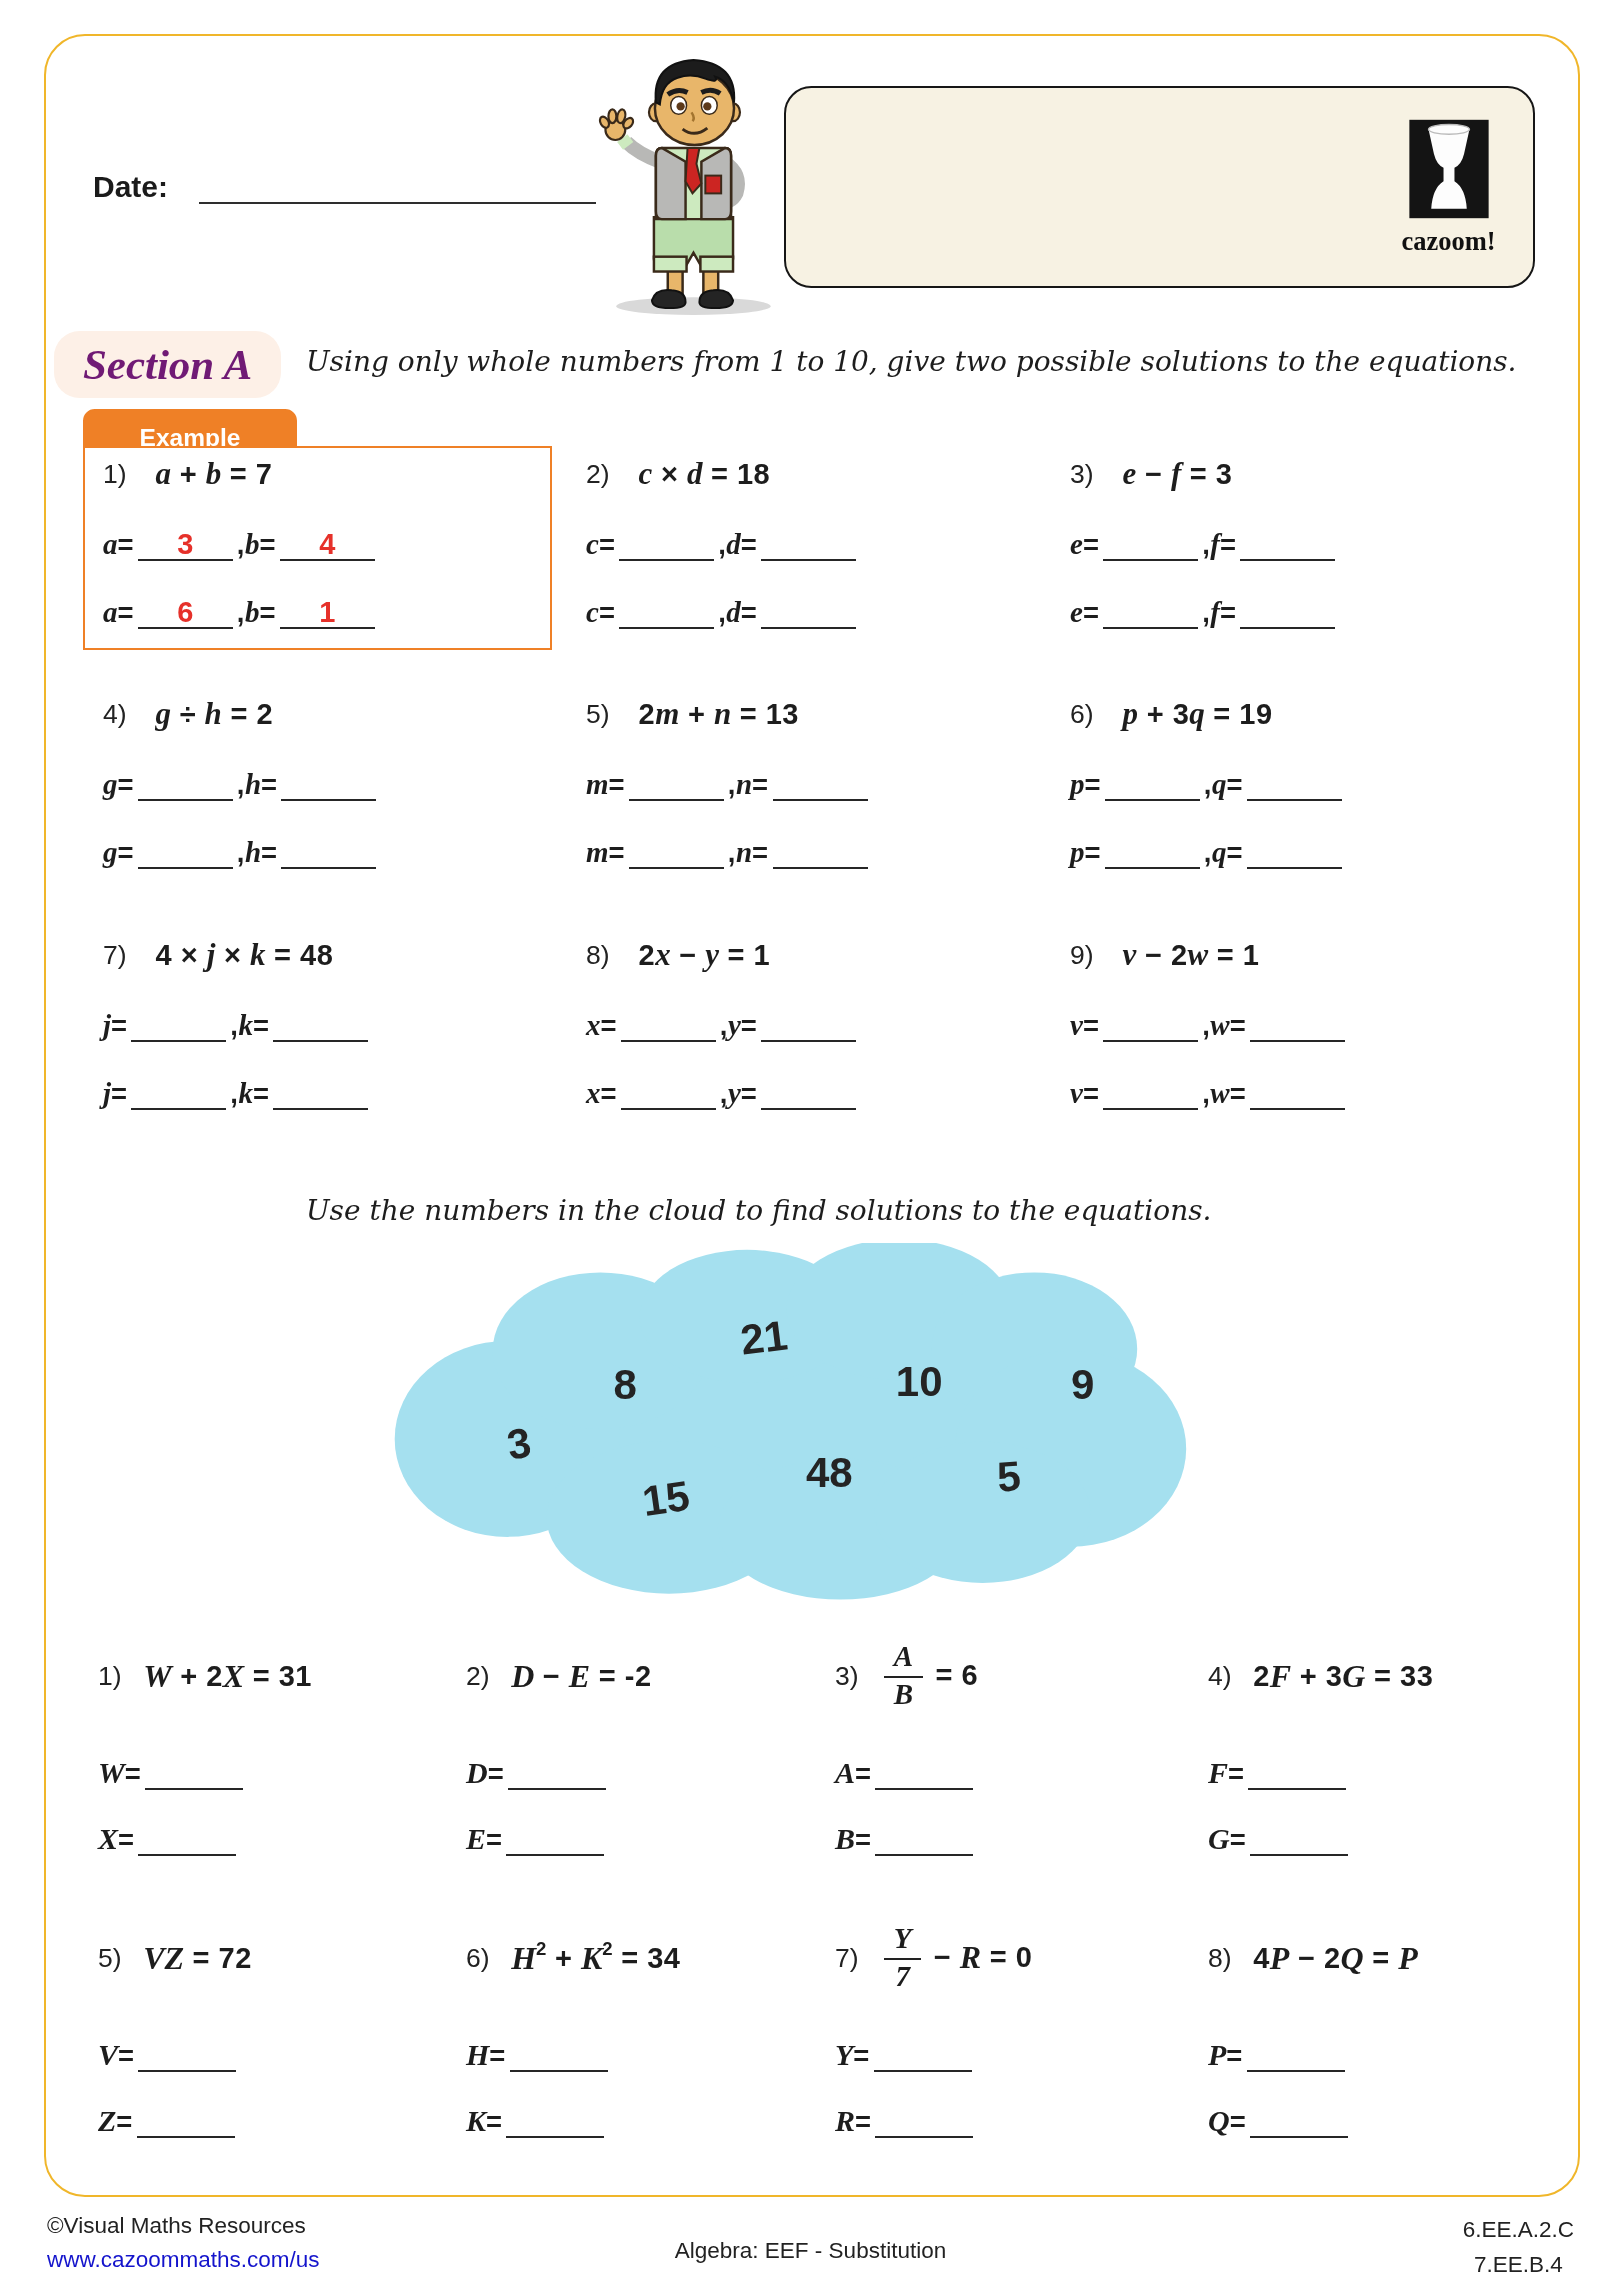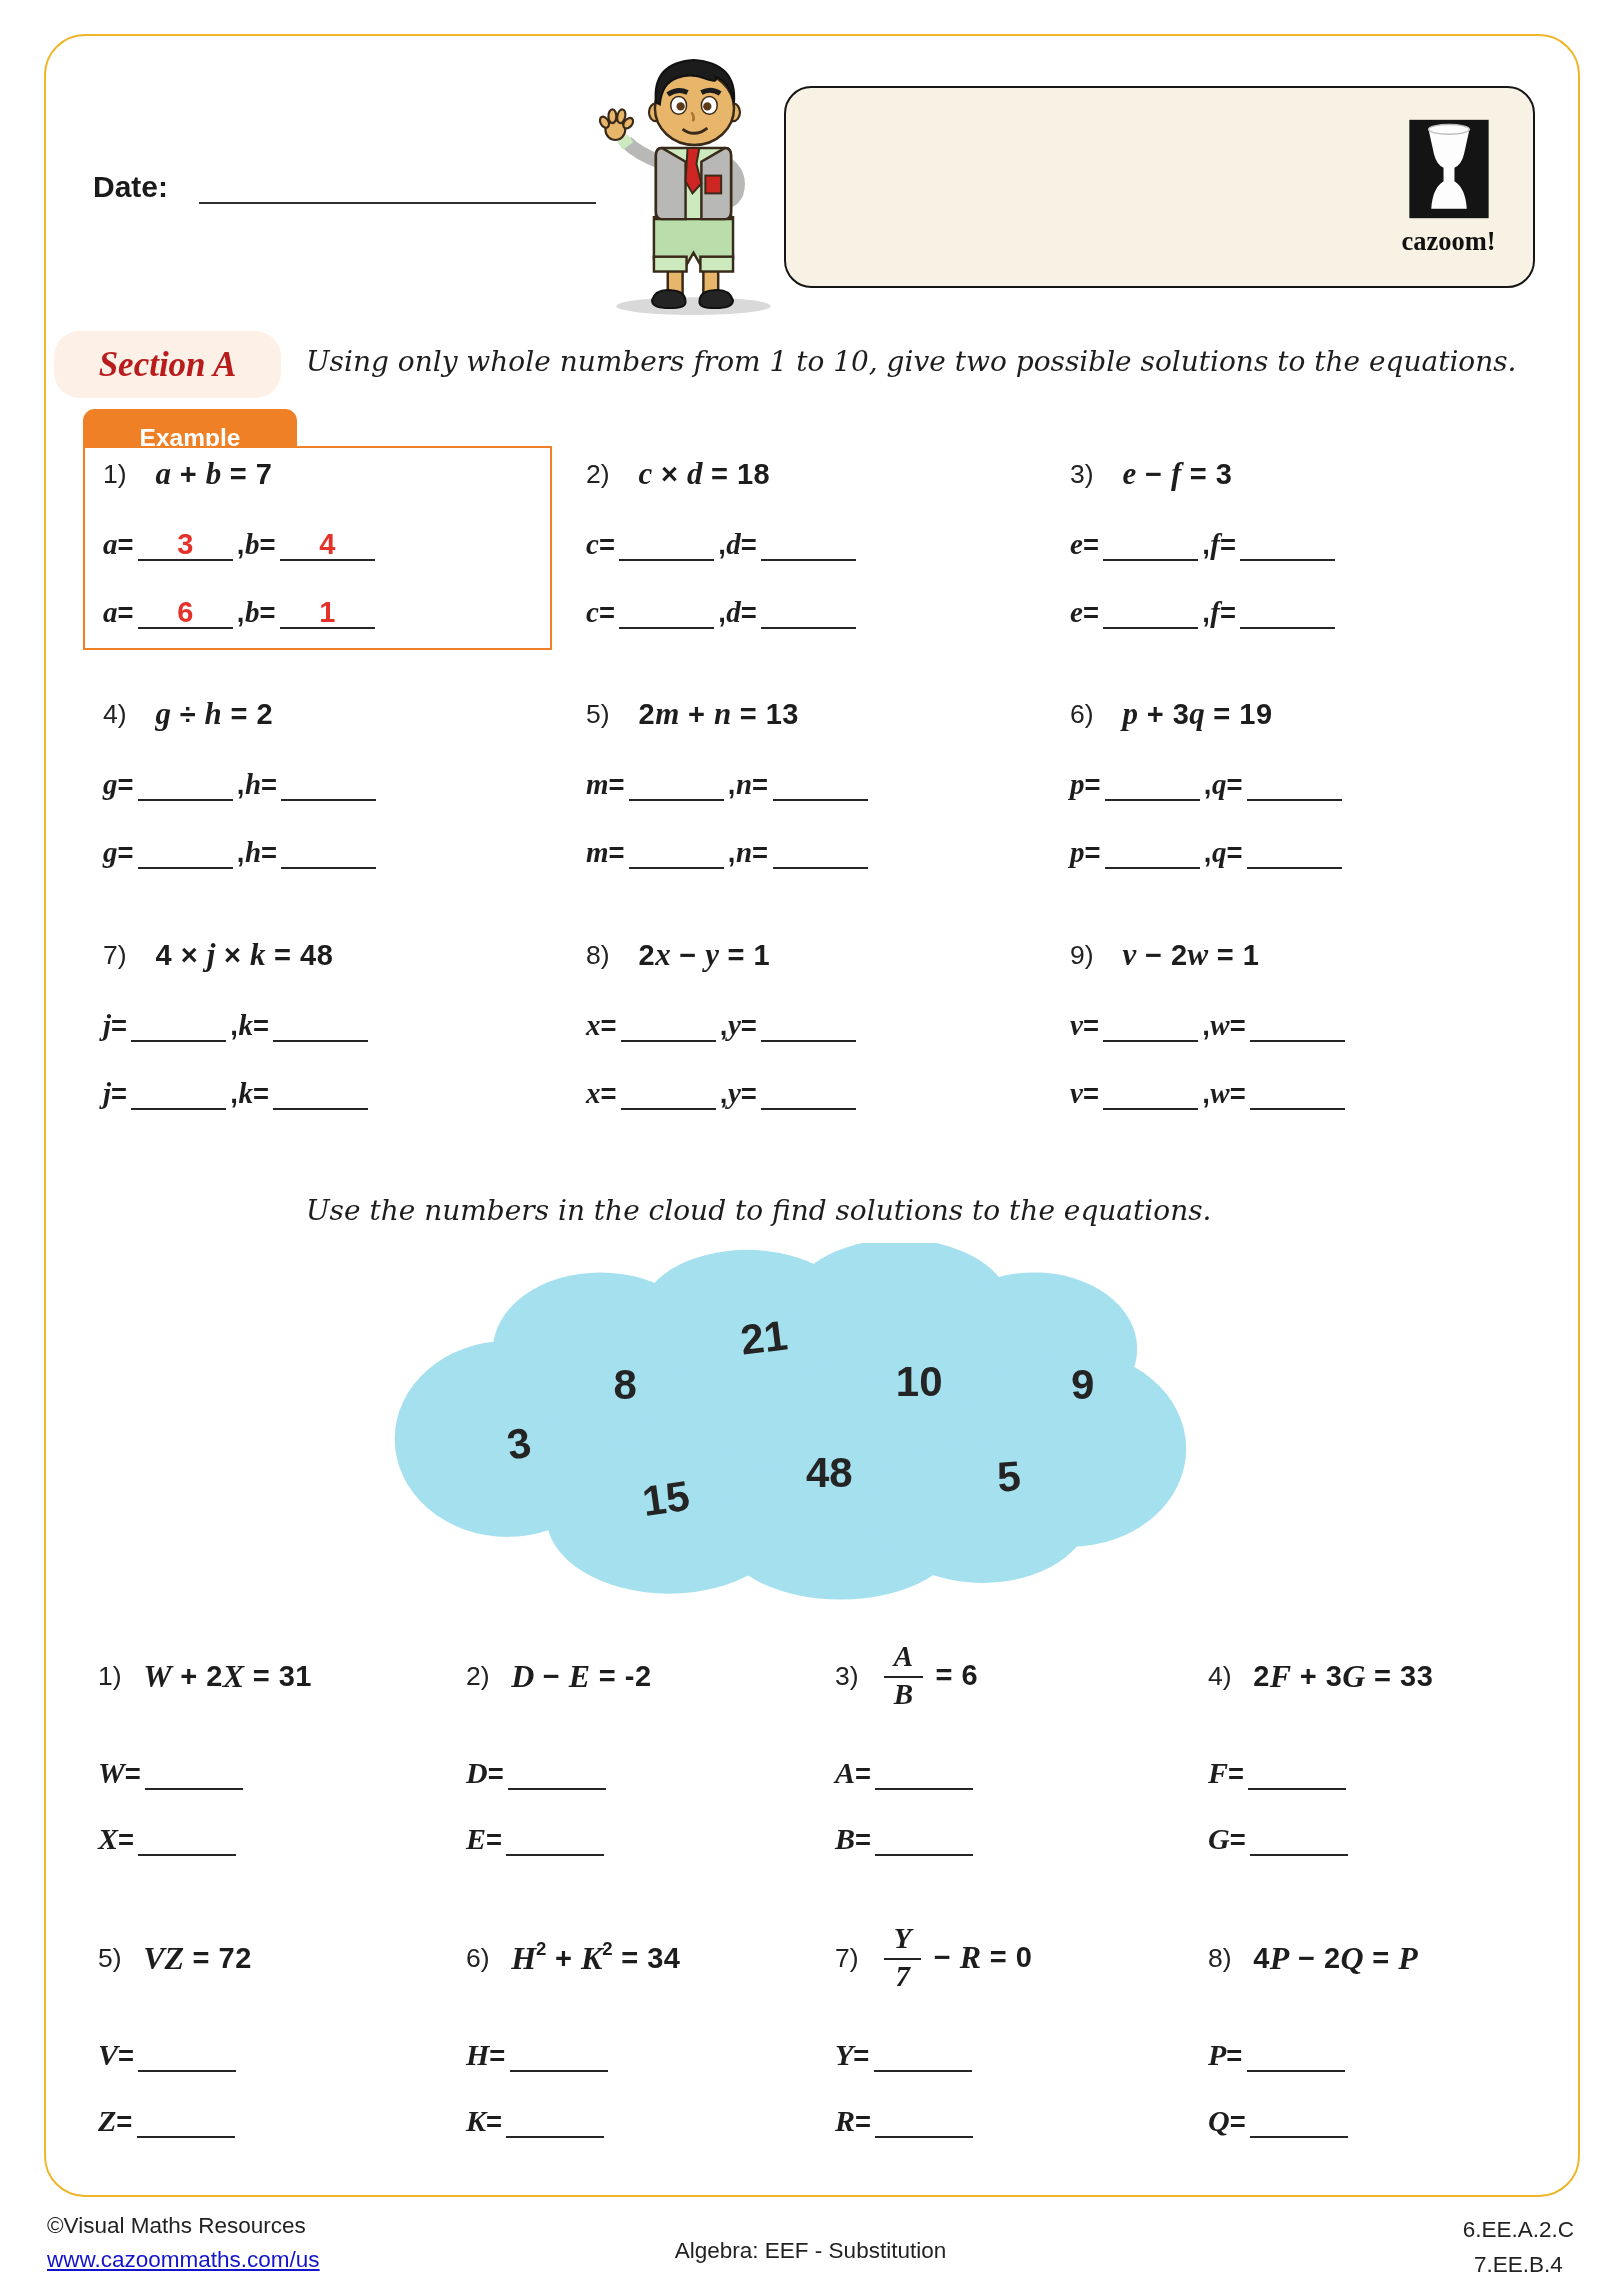--- a/index.html
+++ b/index.html
@@ -17,21 +17,21 @@
         background:#f7f2e3;border:2.9px solid #161616;border-radius:27.4px;
         display:flex;align-items:center;}
   .title-text{padding-left:31px;font-size:45px;font-weight:bold;color:#111;line-height:1.28;letter-spacing:0.5px;}
   .logo{margin-left:auto;margin-right:25.5px;width:118px;text-align:center;}
   .logo-word{font-family:"Liberation Serif",serif;font-weight:bold;font-size:26.5px;color:#111;margin-top:2px;}
 
   
   .sec-pill{position:absolute;left:54px;width:227px;height:67px;background:#fdf0e7;
         border-radius:25.5px;display:flex;align-items:center;justify-content:center;}
   .sec-pill span{font-family:"Liberation Serif",serif;font-style:italic;font-weight:bold;
-        font-size:35px;color:#b91c1c;}
+        font-size:43px;color:#701a75;}
   .sec-instr{position:absolute;left:306px;font-family:"DejaVu Serif",serif;font-style:italic;
         font-size:28px;color:#1d1d1d;}
 
   
   .example-tab{position:absolute;left:83px;top:409px;width:214px;height:57px;background:#ef8026;
         border:2.9px solid #ef8026;border-radius:11.8px 11.8px 0 0;box-sizing:border-box;
         display:flex;align-items:center;justify-content:center;}
   .example-tab span{color:#fff;font-weight:bold;font-size:24.5px;}
   .example-box{position:absolute;left:83px;top:446px;width:465px;height:200px;
         border:2.9px solid #ef8026;background:#fff;}
@@ -62,21 +62,21 @@
   .prob-b .ans-row .mvar{font-size:30px;font-weight:600;}
   .prob-b .blank{width:98px;}
 
   
   .cloud{position:absolute;left:380px;top:1243px;width:817px;height:365px;}
   .cloud svg{position:absolute;inset:0;}
   .cloud-num{position:absolute;transform:translate(-50%,-50%);font-size:42px;font-weight:bold;color:#242424;}
 
   
   .foot-left{position:absolute;left:47px;top:2213px;font-size:22.5px;color:#222;}
-  .foot-link{display:inline-block;margin-top:7.8px;color:#1414cc;text-decoration:underline;font-size:22.5px;}
+  .foot-link{display:inline-block;margin-top:7.8px;color:#1414cc;font-size:22.5px;}
   .foot-center{position:absolute;left:0;right:0;top:2238px;text-align:center;font-size:22.5px;color:#222;}
   .foot-right{position:absolute;right:47px;top:2213px;text-align:center;font-size:22.5px;color:#222;line-height:1.55;}
 </style>
 </head>
 <body>
 
 <div class="page">
   <div class="sheet-border"></div>
 
   <div class="id-row" style="top:169px;">

